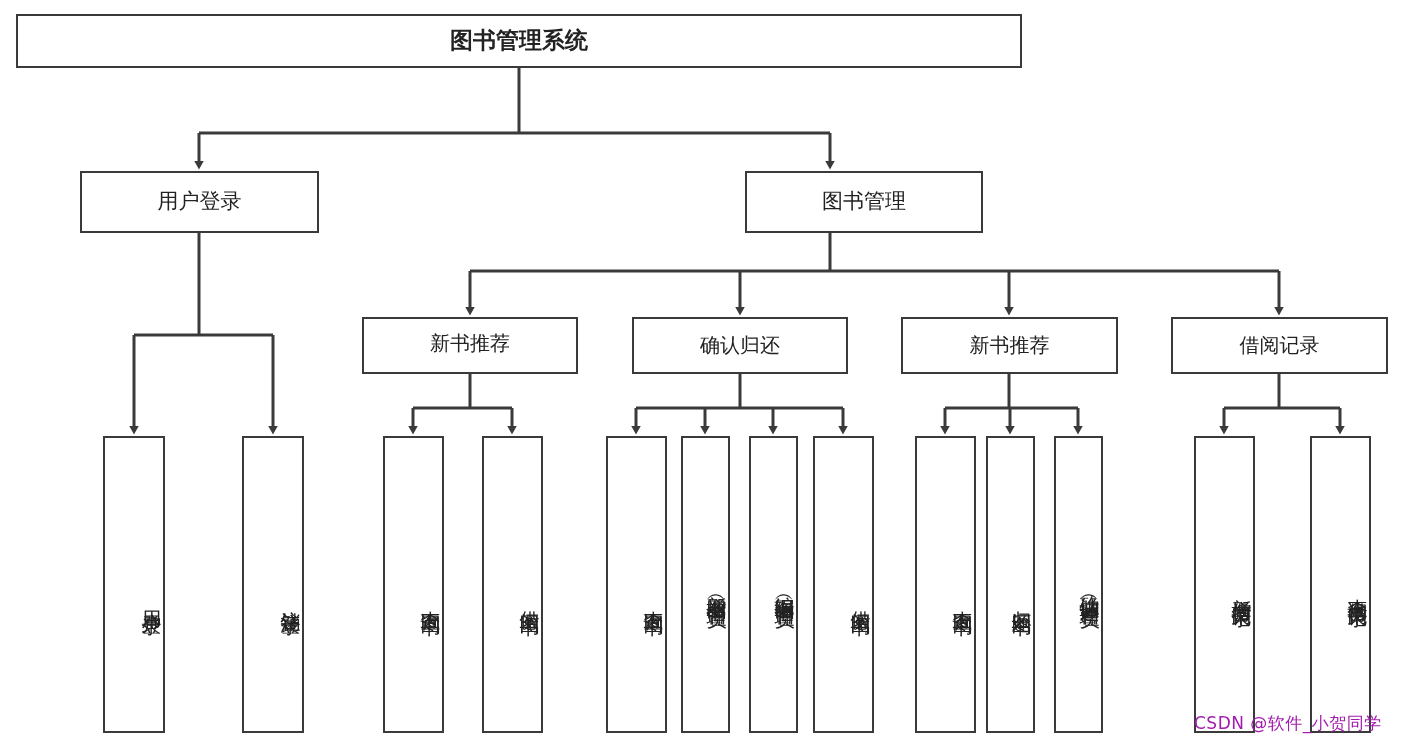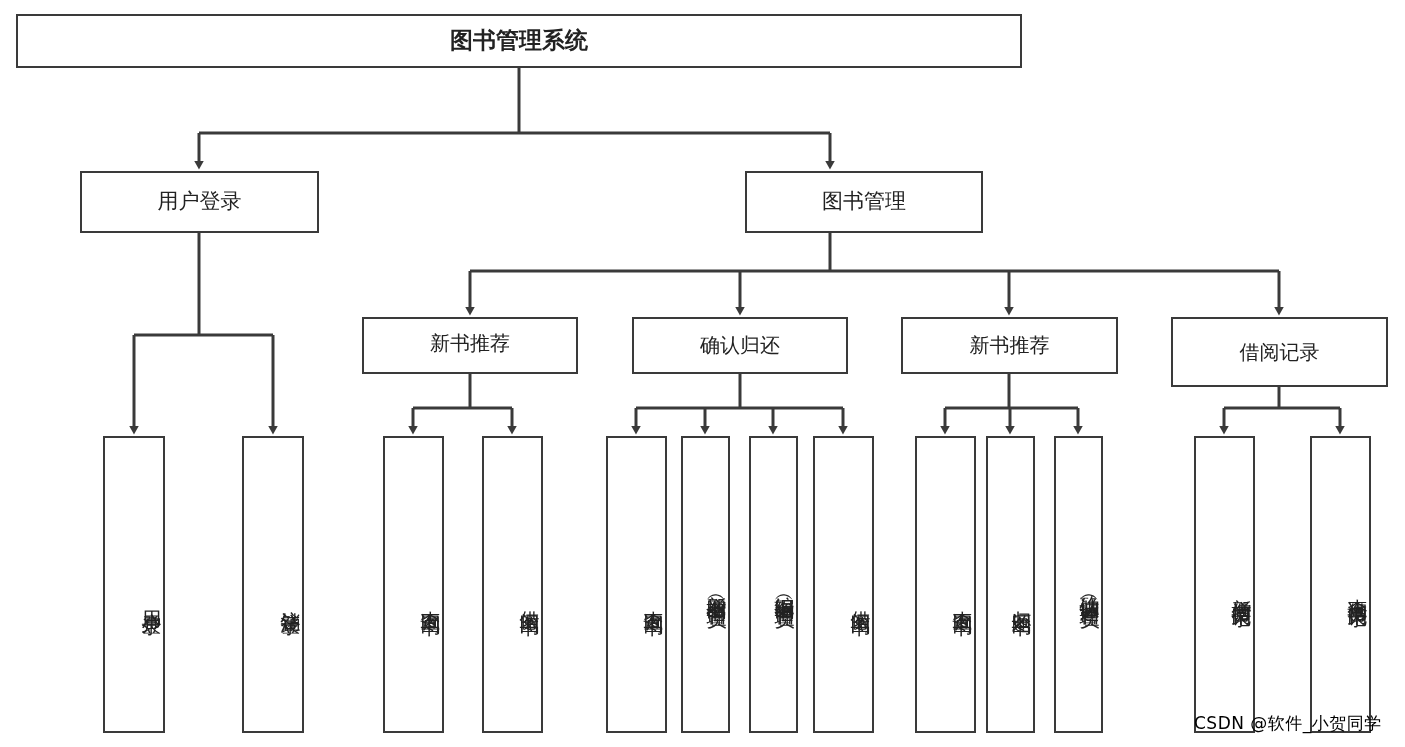--- a/index.html
+++ b/index.html
@@ -23,21 +23,21 @@
     text-orientation:upright;
     align-items:flex-start;
     justify-content:center;
     padding-top:28px;
     letter-spacing:2px;
     white-space:nowrap;
   }
   .node.leaf.pad-top-small{padding-top:8px;}
   #watermark{
     position:absolute;left:1194px;top:712px;
-    font-size:17px;color:#000000;white-space:nowrap;
+    font-size:17px;color:#a21caf;white-space:nowrap;
     letter-spacing:.5px;
   }
 </style>
 </head>
 <body>
 
 <svg id="diagram-canvas" viewBox="0 0 1405 747" xmlns="http://www.w3.org/2000/svg">
   <defs>
     <marker id="arrowhead" markerWidth="9" markerHeight="10" refX="1.5" refY="5" orient="auto" markerUnits="userSpaceOnUse">
       <path d="M0,0 L9,5 L0,10 Z" fill="#3a3a3a"></path>
@@ -88,21 +88,21 @@
 </svg>
 
 <div class="node root" style="left:16px;top:14px;width:1006px;height:54px;font-weight:bold;">图书管理系统</div>
 
 <div class="node tier2" style="left:80px;top:171px;width:239px;height:62px;">用户登录</div>
 <div class="node tier2" style="left:711px;top:171px;width:238px;height:62px;margin-left:34px;">图书管理</div>
 
 <div class="node tier3" style="left:362px;top:317px;width:216px;height:57px;font-family:Liberation Mono, monospace;">新书推荐</div>
 <div class="node tier3" style="left:632px;top:317px;width:216px;height:57px;">确认归还</div>
 <div class="node tier3" style="left:901px;top:317px;width:217px;height:57px;">新书推荐</div>
-<div class="node tier3" style="left:1171px;top:317px;width:217px;height:70px;">借阅记录</div>
+<div class="node tier3" style="left:1171px;top:317px;width:217px;height:57px;">借阅记录</div>
 
 <div class="node leaf" style="left:103px;top:436px;width:62px;height:297px;">用户登录</div>
 <div class="node leaf" style="left:242px;top:436px;width:62px;height:297px;">注销登录</div>
 
 <div class="node leaf" style="left:383px;top:436px;width:61px;height:297px;">查询图书</div>
 <div class="node leaf" style="left:482px;top:436px;width:61px;height:297px;">借阅图书</div>
 
 <div class="node leaf" style="left:606px;top:436px;width:61px;height:297px;">查询图书</div>
 <div class="node leaf pad-top-small" style="left:681px;top:436px;width:49px;height:297px;">新增图书（管理员）</div>
 <div class="node leaf pad-top-small" style="left:749px;top:436px;width:49px;height:297px;">编辑图书（管理员）</div>

